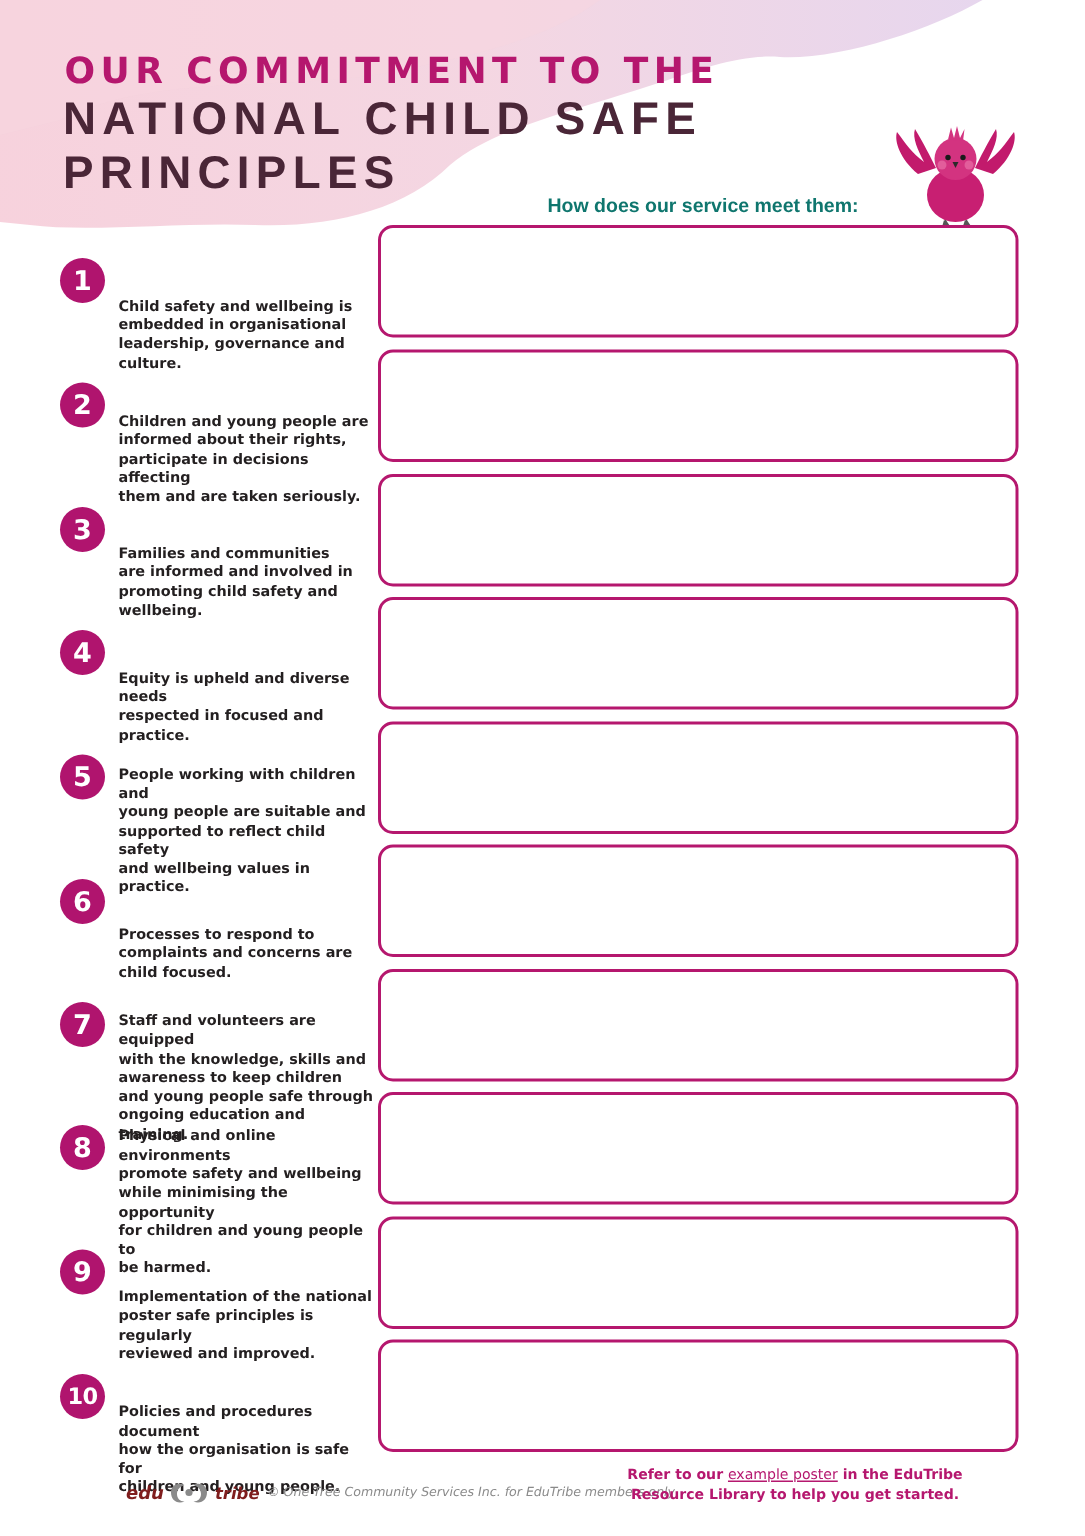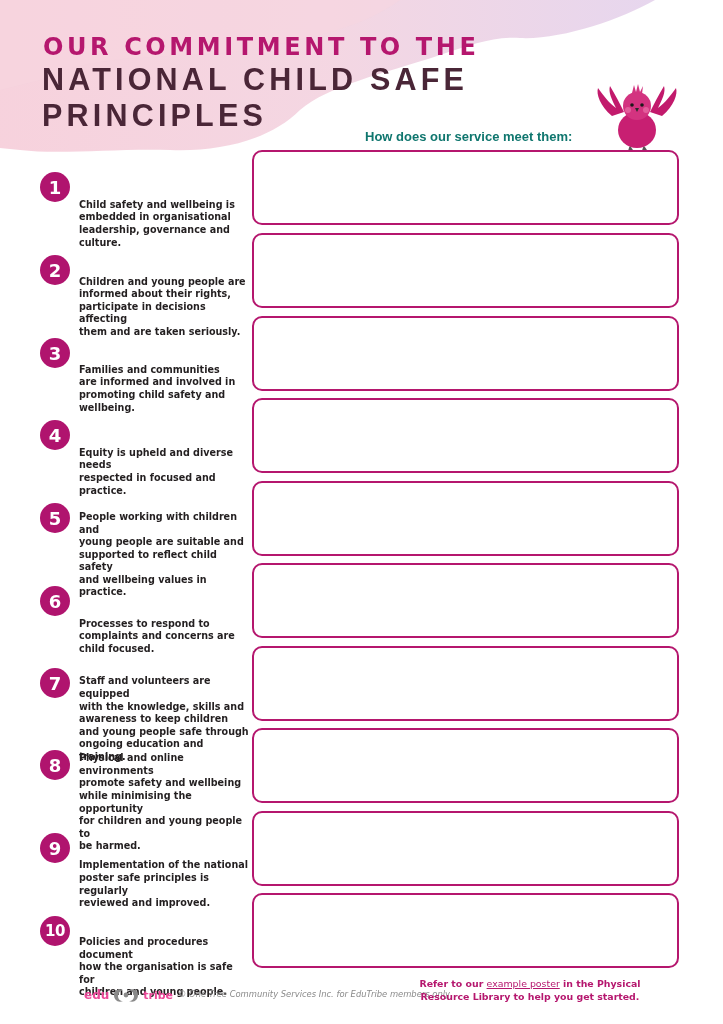--- a/index.html
+++ b/index.html
@@ -48,21 +48,21 @@
     display:flex; align-items:center;margin-top:36px;
   }
   .row-box {
     position:absolute; left:252px; width:423px; height:71px;
     border:2px solid #B5176E; border-radius:10px; background:#fff;
   }
 
   .footer-logo {
     position:absolute; left:84px; top:986px; height:18px;
     display:flex; align-items:center; gap:2px;
-    font-family:"DejaVu Sans", sans-serif; font-weight:bold; font-size:12px; color:#ec4899;
+    font-family:"DejaVu Sans", sans-serif; font-weight:bold; font-size:12px; color:#7f1d1d;font-style:italic;
   }
   .footer-logo .tribe { font-size:11px; font-weight:bold; }
   .copyright {
     position:absolute; left:178px; top:989px;
     font-family:"DejaVu Sans", sans-serif; font-style:italic;
     font-size:8.4px; color:#8a8a8a; white-space:nowrap;
   }
   .refer {
     position:absolute; left:410px; top:977px; width:240px; text-align:center;
     font-family:"DejaVu Sans", sans-serif; font-weight:bold;
@@ -188,15 +188,15 @@
   <svg width="30" height="18" viewBox="0 0 30 18">
     <path d="M3,9 C3,4 8,2 12,4 C9,5 7,7 7,10 C7,13 9,15 12,15 C7,17 3,14 3,9 Z" fill="#8a8a8a"></path>
     <path d="M27,9 C27,4 22,2 18,4 C21,5 23,7 23,10 C23,13 21,15 18,15 C23,17 27,14 27,9 Z" fill="#8a8a8a"></path>
     <circle cx="15" cy="9" r="2.4" fill="#8a8a8a"></circle>
   </svg>
   <span class="tribe">tribe</span>
 </div>
 <div class="copyright">© One Tree Community Services Inc. for EduTribe members only</div>
 
 <div class="refer">
-  <span>Refer to our </span><a>example poster</a><span> in the Physical</span><br>
+  <span>Refer to our </span><a>example poster</a><span> in the EduTribe</span><br>
   <span>Resource Library to help you get started.</span>
 </div>
 
 </body></html>

